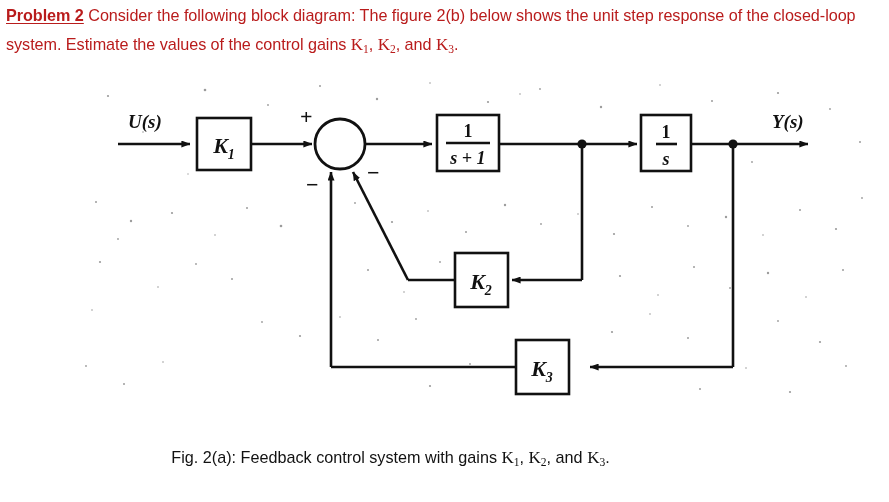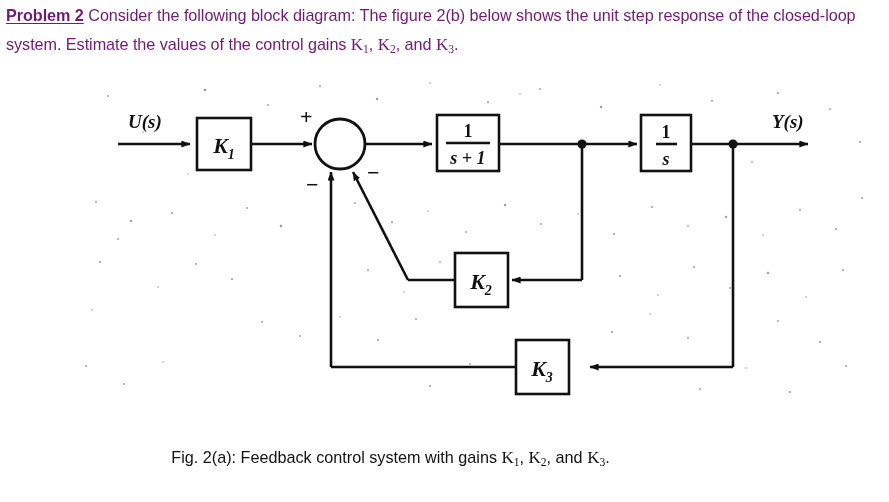--- a/index.html
+++ b/index.html
@@ -17,21 +17,21 @@
   }
 
   
   #problem-statement {
     position: absolute;
     left: 6px;
     top: 2px;
     width: 877px;
     font-size: 16.2px;
     line-height: 1.72;
-    color: #701a75;
+    color: #b91c1c;
     letter-spacing: -0.05px;
   }
   #problem-statement .prob-label {
     font-weight: bold;
     text-decoration: underline;
     text-underline-offset: 2px;
   }
   .serif-k {
     font-family: "Liberation Serif", serif;
     font-size: 17px;

